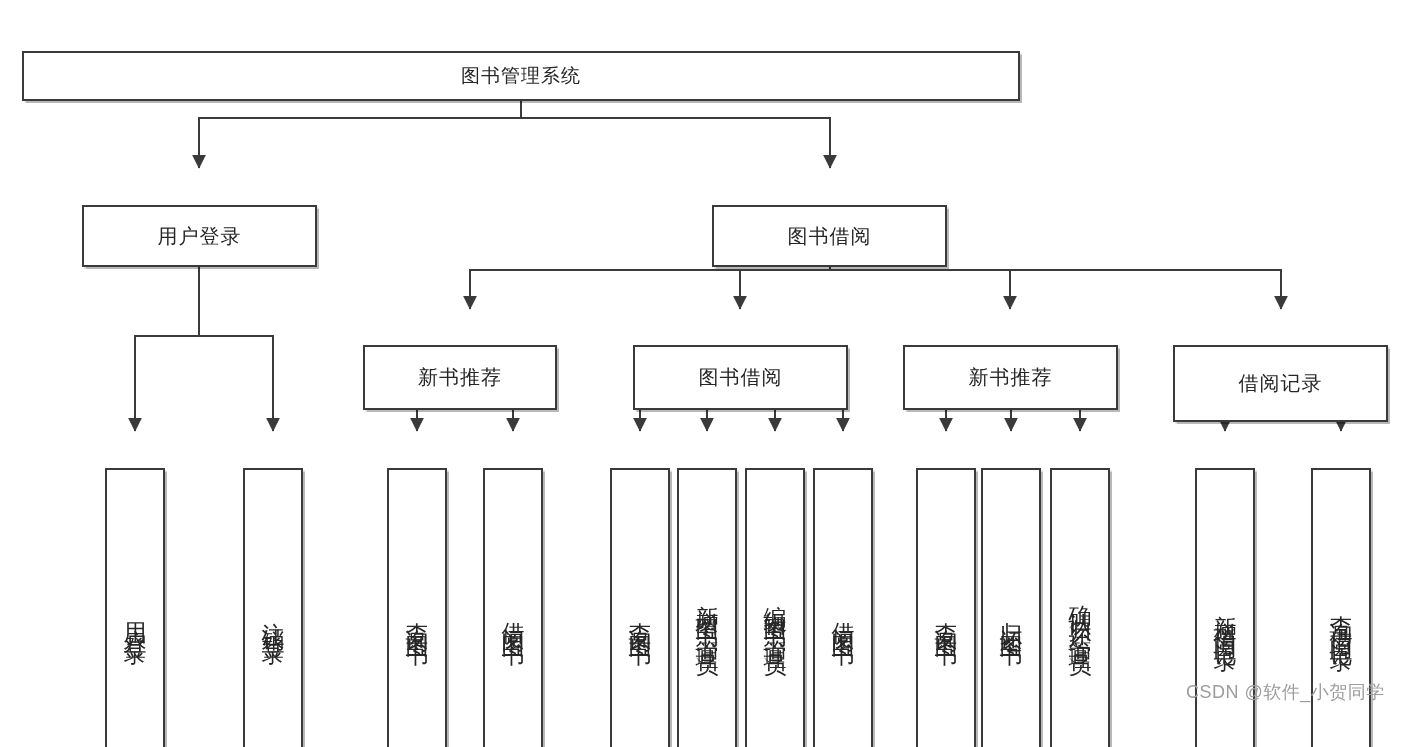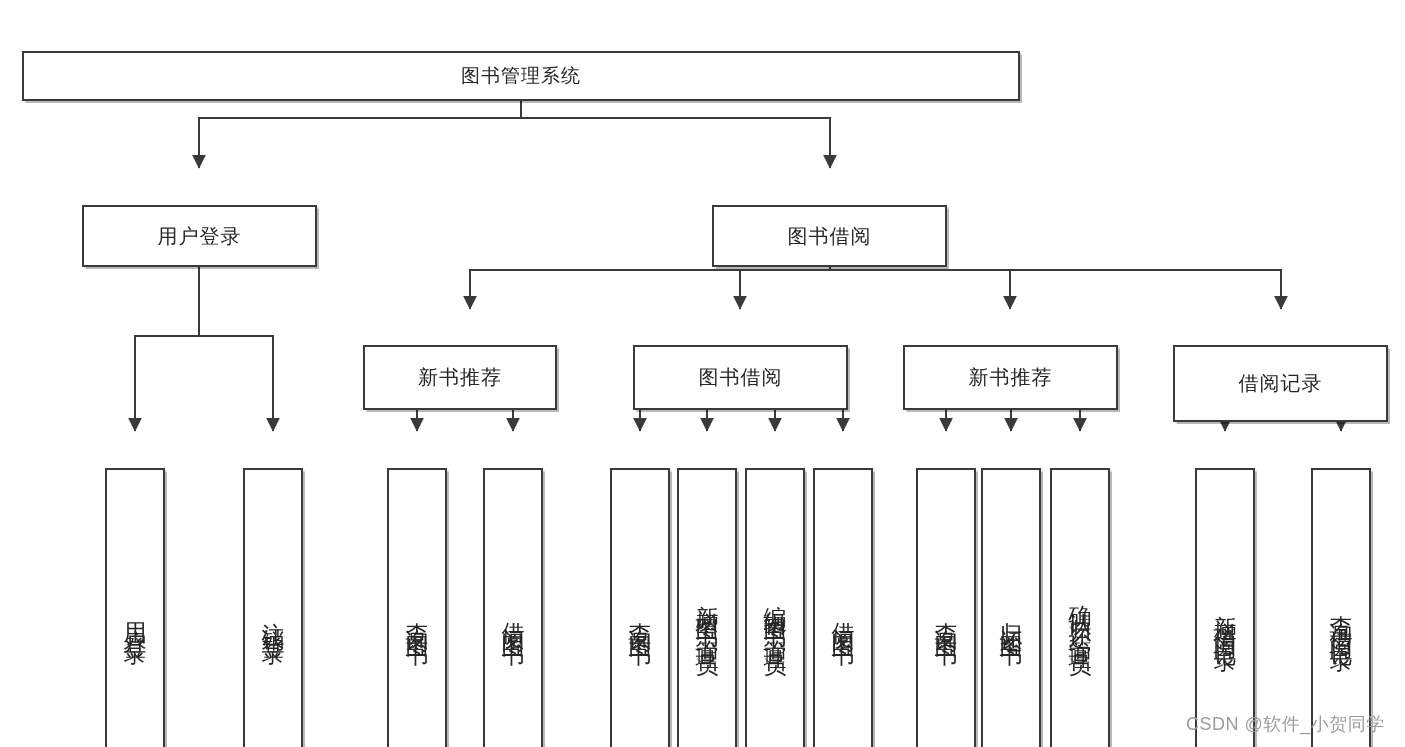--- a/index.html
+++ b/index.html
@@ -26,21 +26,21 @@
   .node.root{font-size:19px;}
   .node.v{
     writing-mode:vertical-rl;
     font-size:23px;
     letter-spacing:7px;
     line-height:1;
     padding:6px 0;
   }
   .watermark{
     position:absolute;
-    left:1186px;top:712px;
+    left:1186px;top:680px;
     font-size:18px;
     color:var(--watermark_color,#9c9c9c);
     white-space:nowrap;
     z-index:3;
     letter-spacing:0.5px;
   }
 </style>
 </head>
 <body>
 

